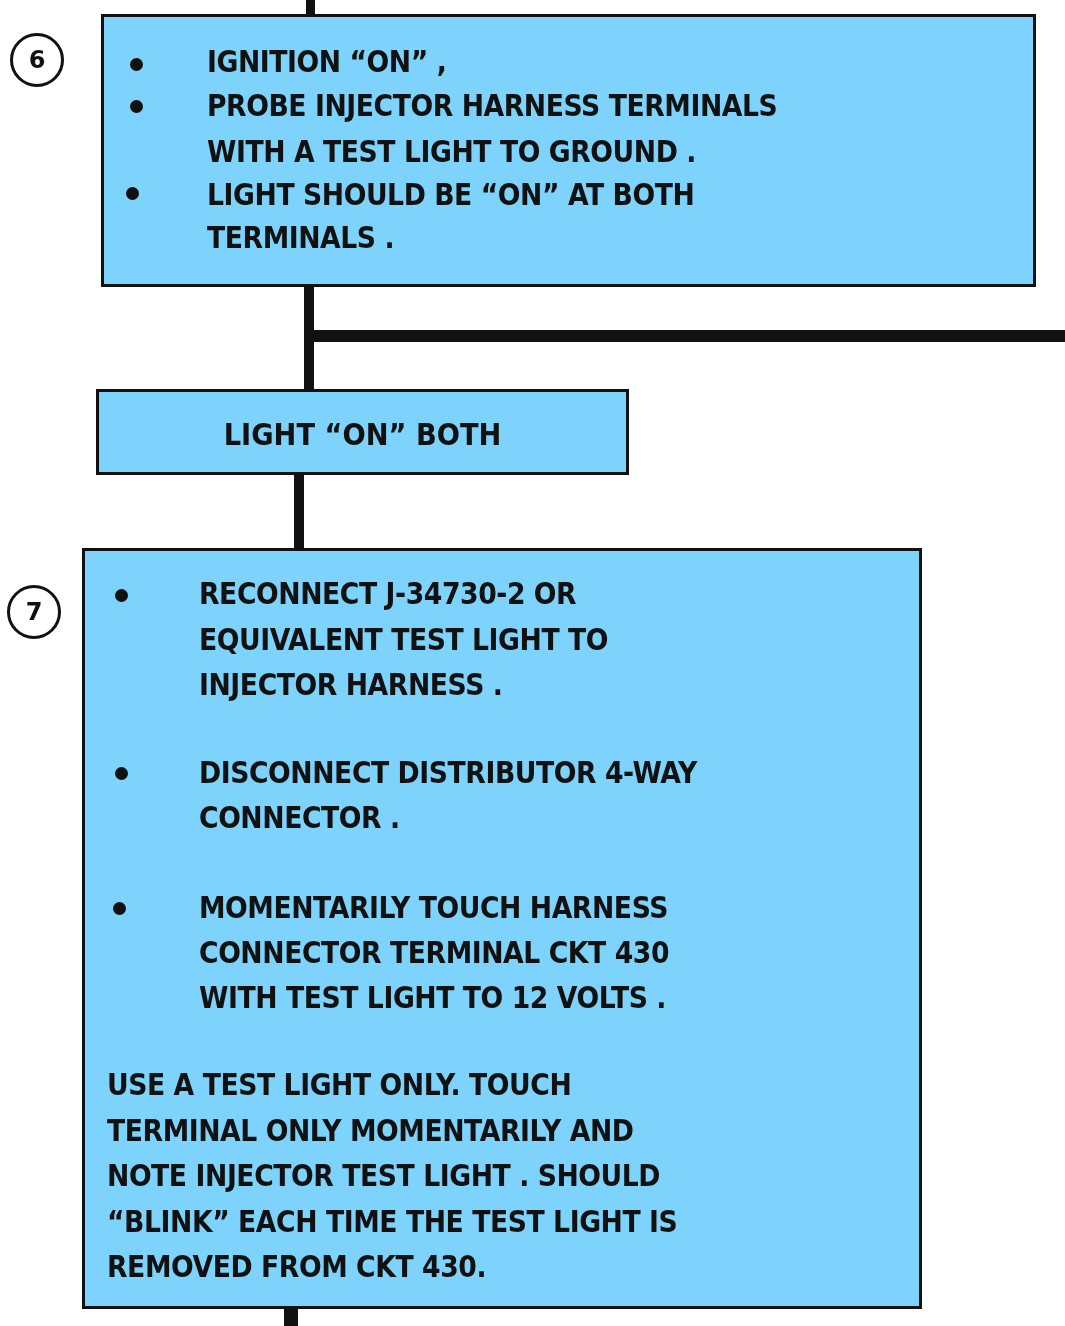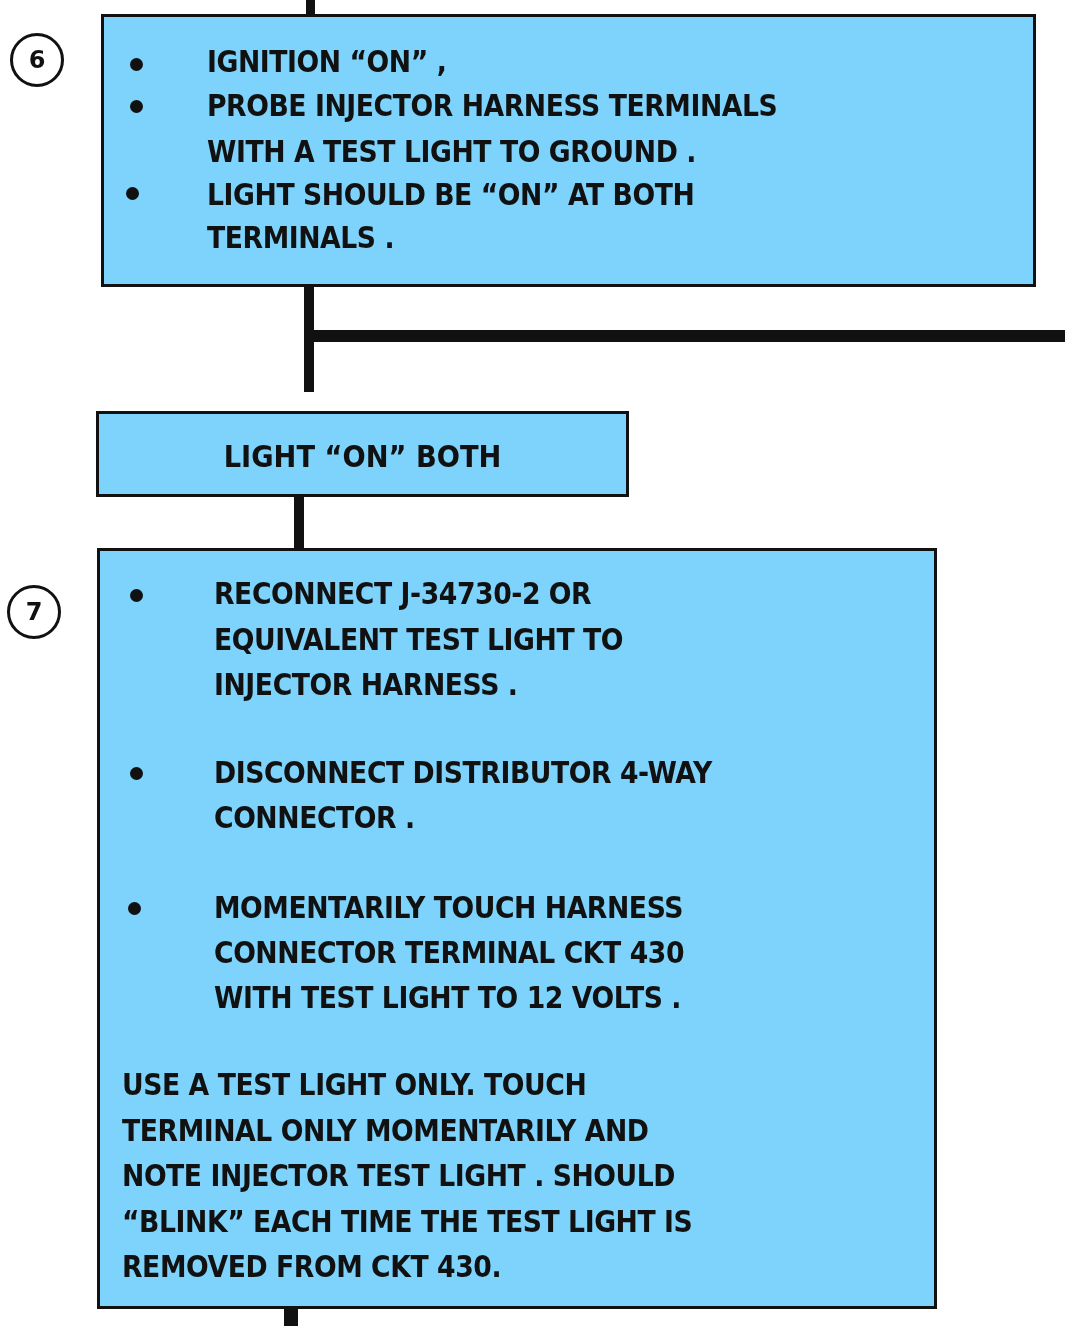--- a/index.html
+++ b/index.html
@@ -34,28 +34,28 @@
 
   <div class="bullet" style="left:26px; top:83px;"></div>
   <div class="txt" style="left:103px; top:66px;"> PROBE INJECTOR HARNESS TERMINALS</div>
   <div class="txt" style="left:103px; top:112px;">WITH A TEST LIGHT TO GROUND .</div>
 
   <div class="bullet" style="left:22px; top:170px;"></div>
   <div class="txt" style="left:103px; top:155px;">LIGHT SHOULD BE “ON” AT BOTH</div>
   <div class="txt" style="left:103px; top:198px;">TERMINALS .</div>
 </div>
 
-<div class="box" style="left:96px; top:389px; width:533px; height:86px;margin-top:22px;">
+<div class="box" style="left:96px; top:389px; width:533px; height:86px;">
   <div class="center-label" style="top:2px;">LIGHT “ON” BOTH</div>
 </div>
 
 <div class="circle" style="left:7px; top:585px;">
   <span>7</span>
 </div>
-<div class="box" style="left:97px; top:548px; width:840px; height:761px;">
+<div class="box" style="left:82px; top:548px; width:840px; height:761px;">
   <div class="bullet" style="left:30px; top:38px;"></div>
   <div class="txt" style="left:114px; top:20px;">RECONNECT  J-34730-2 OR</div>
   <div class="txt" style="left:114px; top:66px;">EQUIVALENT TEST LIGHT TO</div>
   <div class="txt" style="left:114px; top:111px;">INJECTOR HARNESS  .</div>
 
   <div class="bullet" style="left:30px; top:216px;"></div>
   <div class="txt" style="left:114px; top:199px;">DISCONNECT DISTRIBUTOR 4-WAY</div>
   <div class="txt" style="left:114px; top:244px;">CONNECTOR .</div>
 
   <div class="bullet" style="left:28px; top:351px;"></div>

